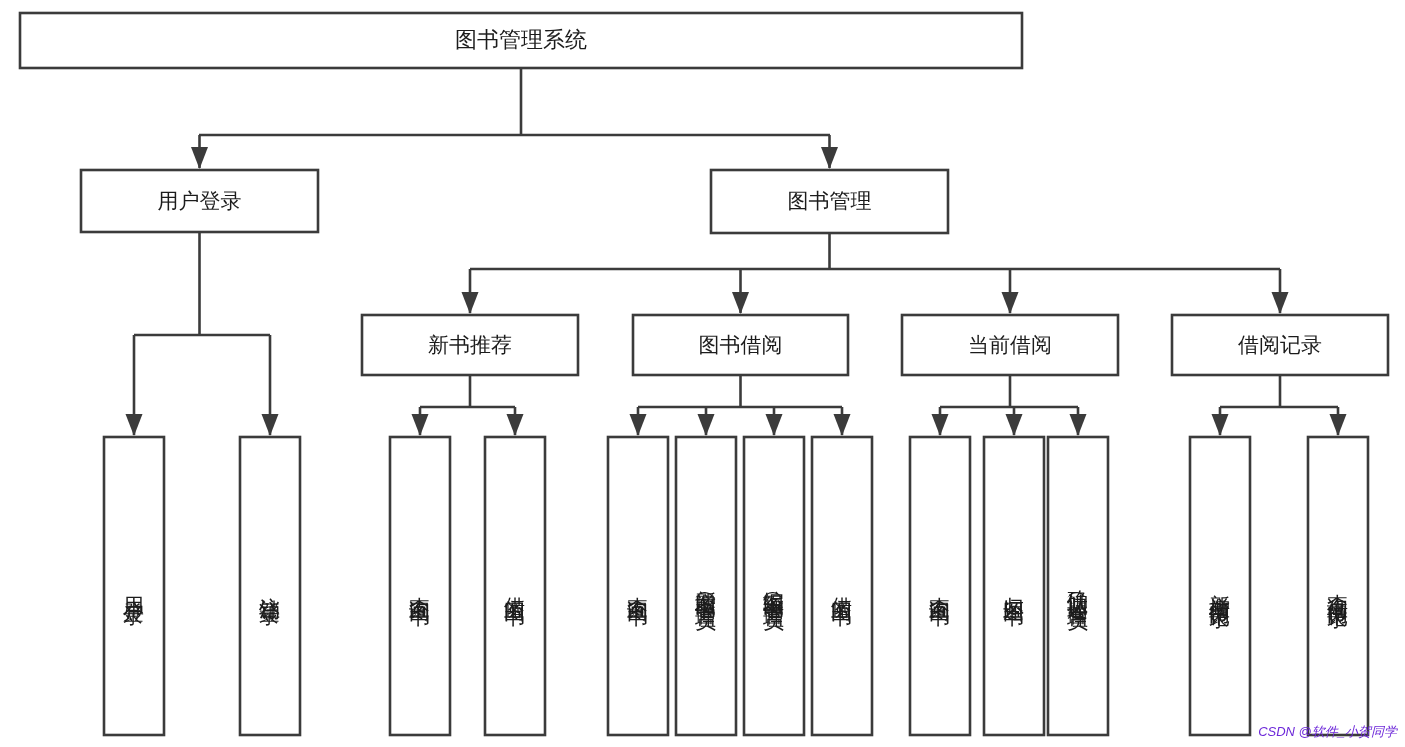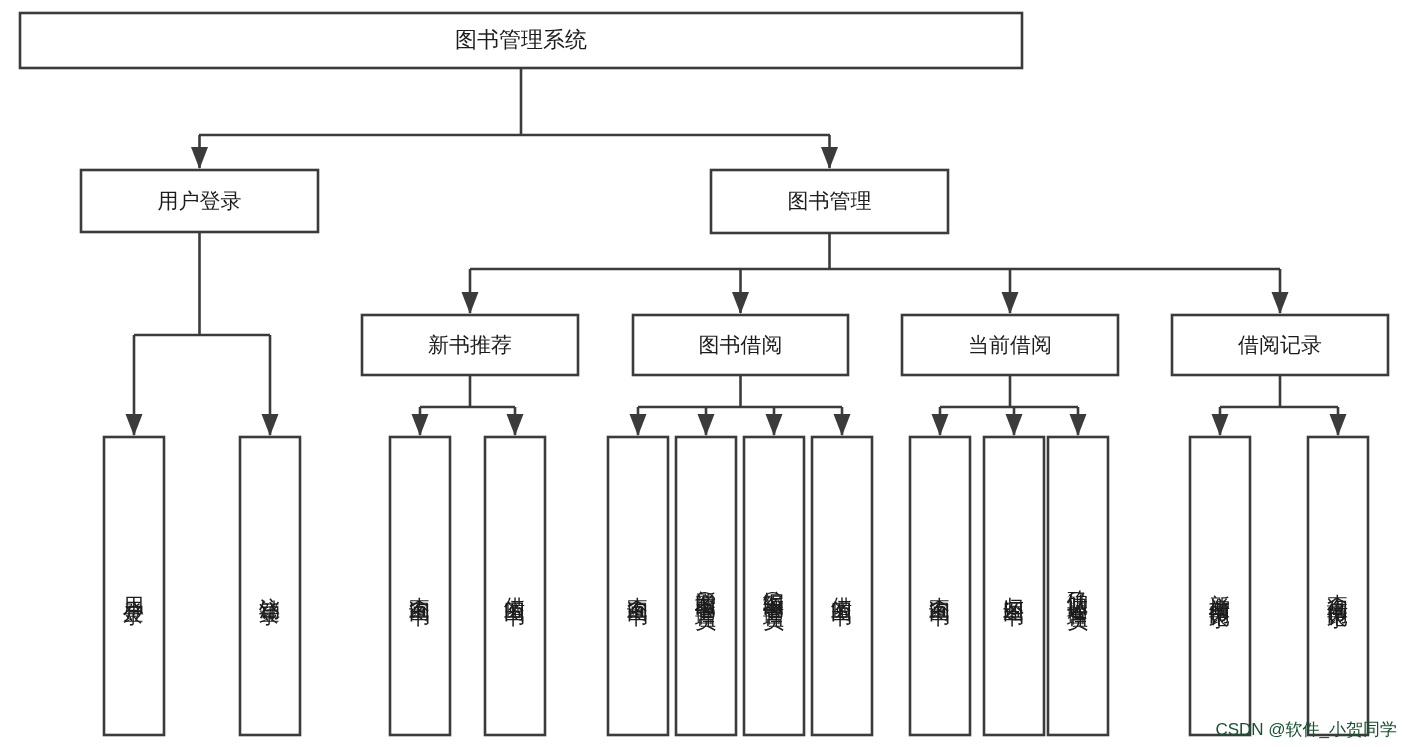--- a/index.html
+++ b/index.html
@@ -76,24 +76,25 @@
     letter-spacing: 3px;
     color: #1c1c1c;
     white-space: nowrap;
     text-align: center;
   }
   .watermark {
     position: absolute;
     right: 8px;
     bottom: 6px;
     font-family: "Liberation Sans", "DejaVu Sans", sans-serif;
-    font-size: 17px;
-    color: #14532d;
+    font-size: 13px;
+    color: #6d28d9;
     white-space: nowrap;
     pointer-events: none;
+    font-style: italic;
   }
 </style>
 </head>
 <body>
 
 <div id="diagram-root">
 
   <svg class="diagram-canvas" viewBox="0 0 1405 747">
     <g id="connector-layer">
         <line x1="521" y1="68" x2="521" y2="135" class="connector"></line>

